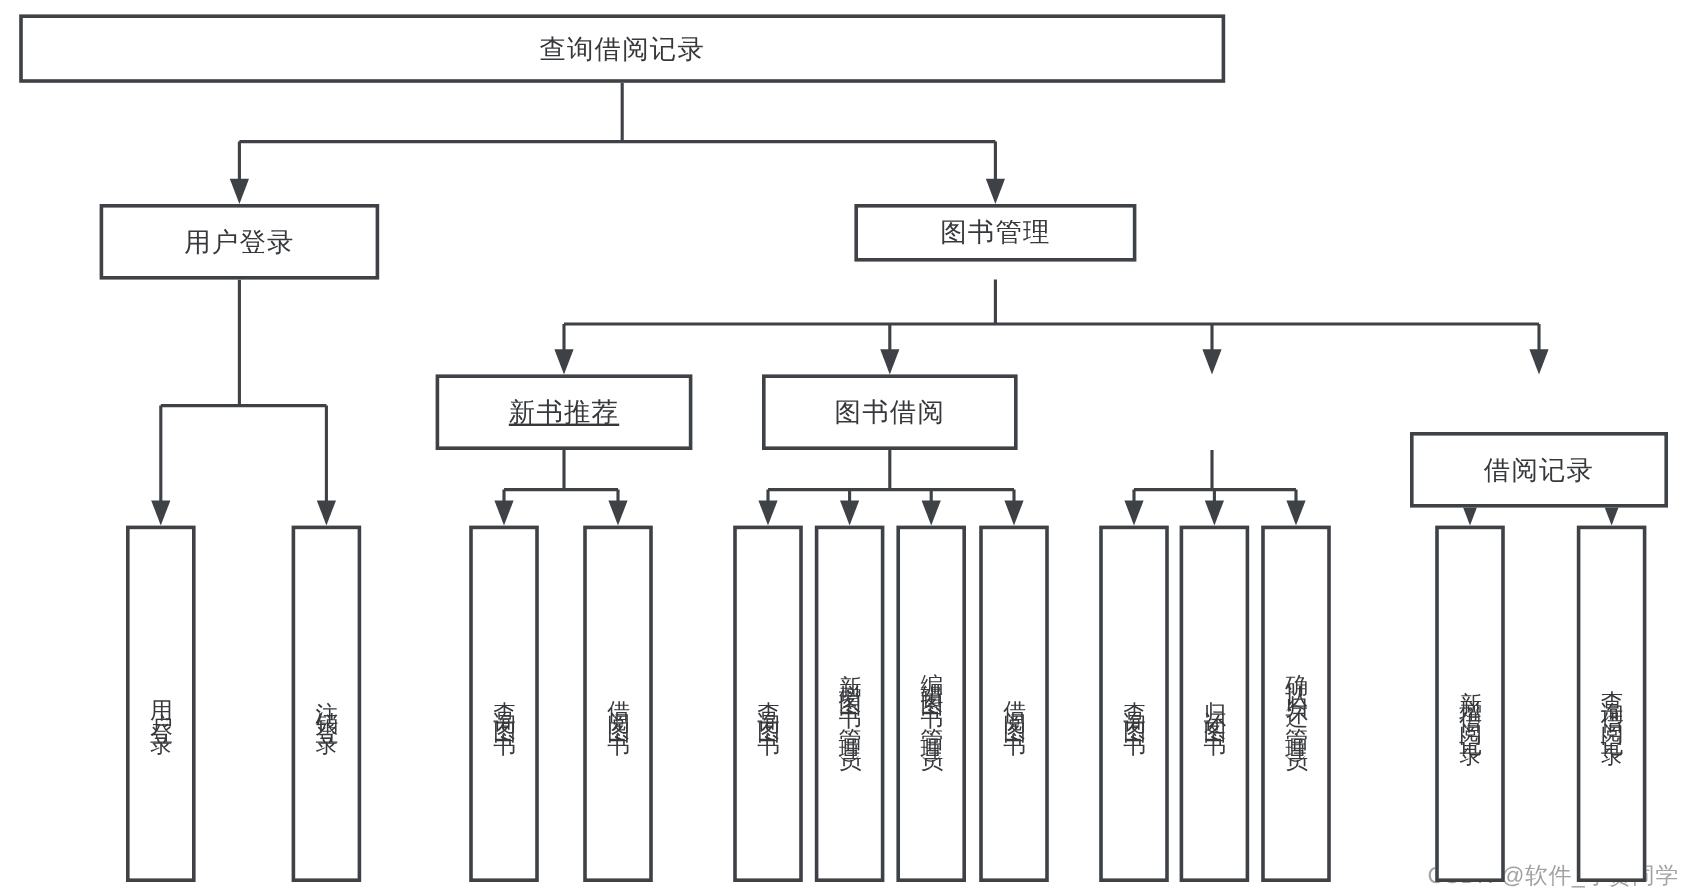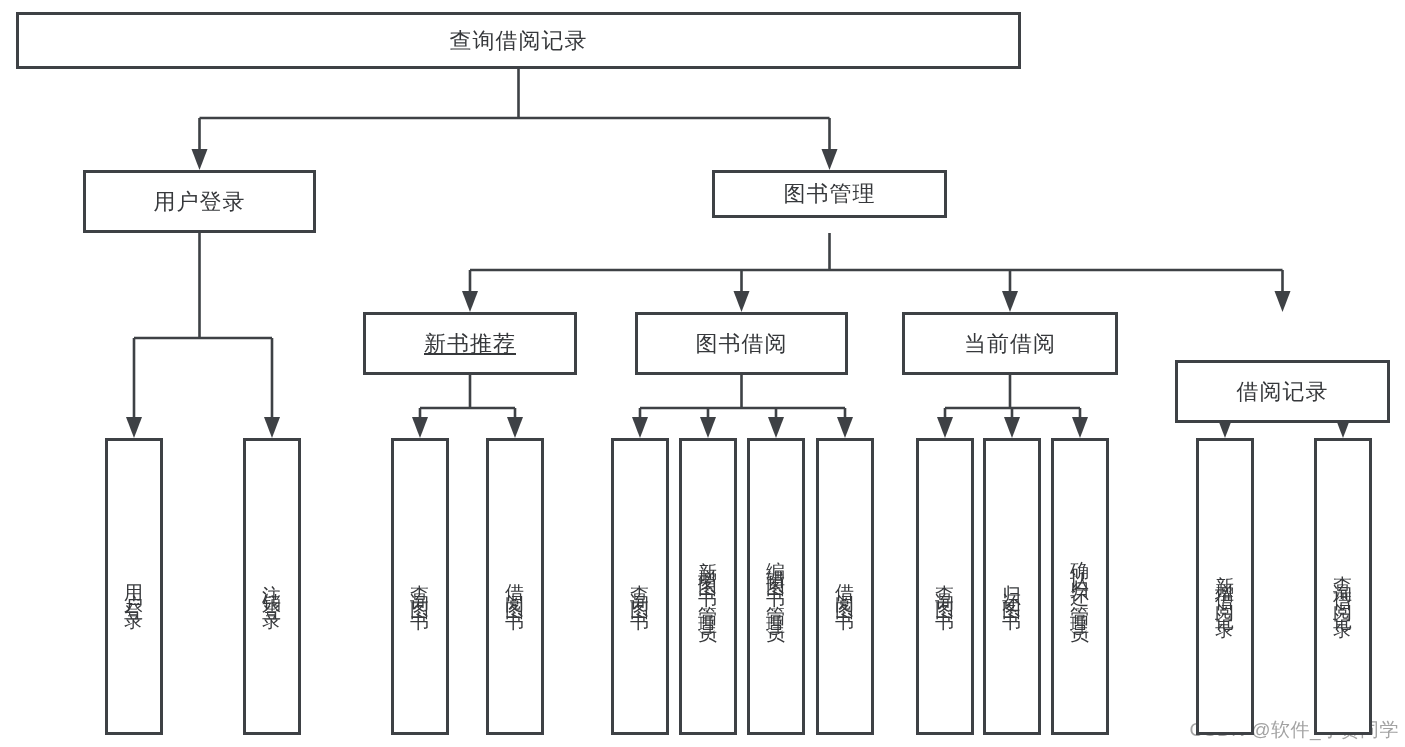--- a/index.html
+++ b/index.html
@@ -94,23 +94,20 @@
     </div>
     <div class="node h" style="left: 712px; top: 170px; width: 235px; height: 48px;">
       <span>图书管理</span>
     </div>
     <div class="node h" style="left: 363px; top: 312px; width: 214px; height: 63px; text-decoration: underline;">
       <span>新书推荐</span>
     </div>
     <div class="node h" style="left: 635px; top: 312px; width: 213px; height: 63px;">
       <span>图书借阅</span>
     </div>
-    <div class="node h" style="left: 902px; top: 312px; width: 216px; height: 63px;">
-      <span>当前借阅</span>
-    </div>
     <div class="node h" style="left: 1175px; top: 312px; width: 215px; height: 63px; margin-top: 48px;">
       <span>借阅记录</span>
     </div>
     <div class="node v" style="left: 105px; top: 438px; width: 58px; height: 297px;">
       <span>用户登录</span>
     </div>
     <div class="node v" style="left: 243px; top: 438px; width: 58px; height: 297px;">
       <span>注销登录</span>
     </div>
     <div class="node v" style="left: 391px; top: 438px; width: 58px; height: 297px;">

